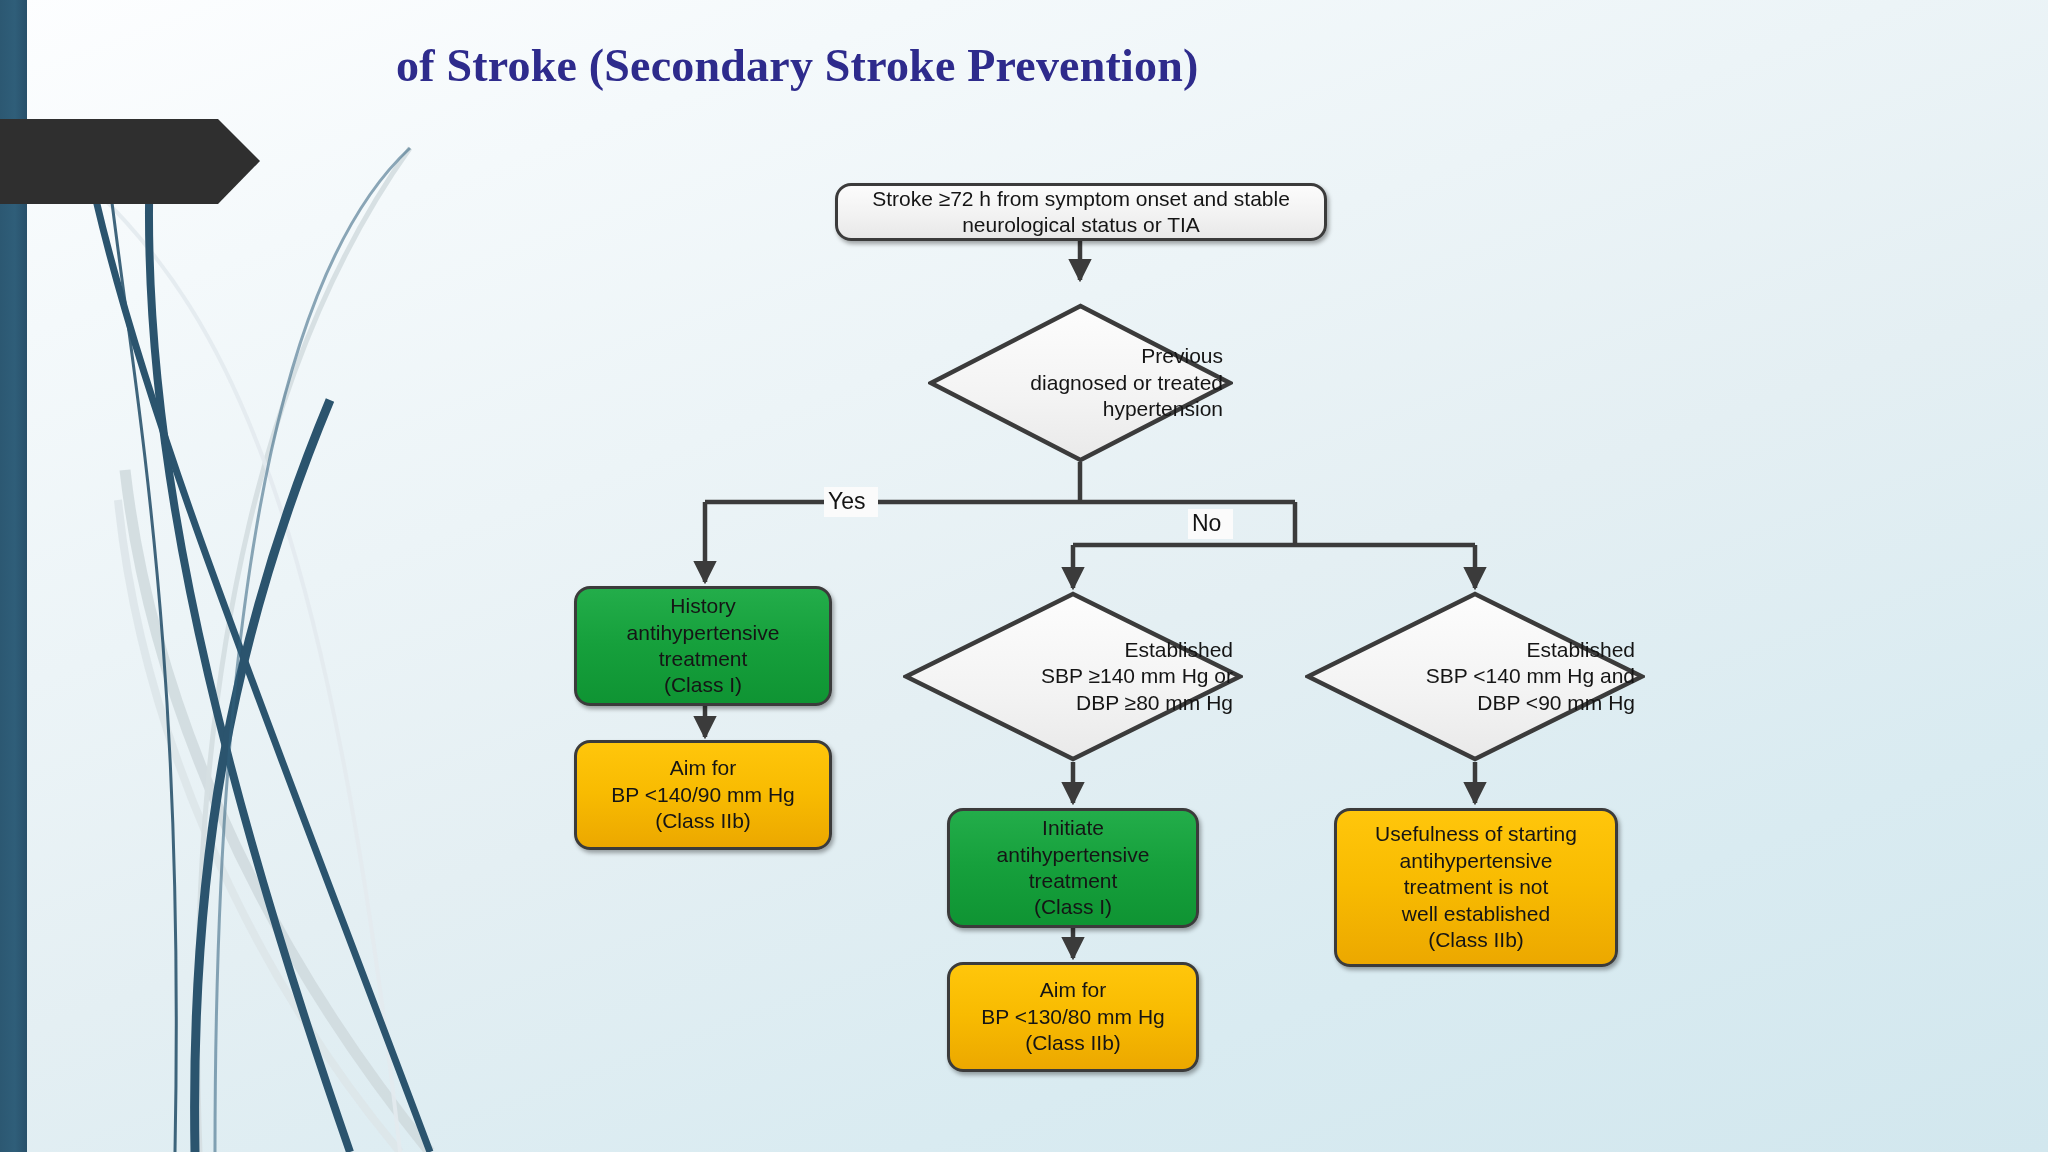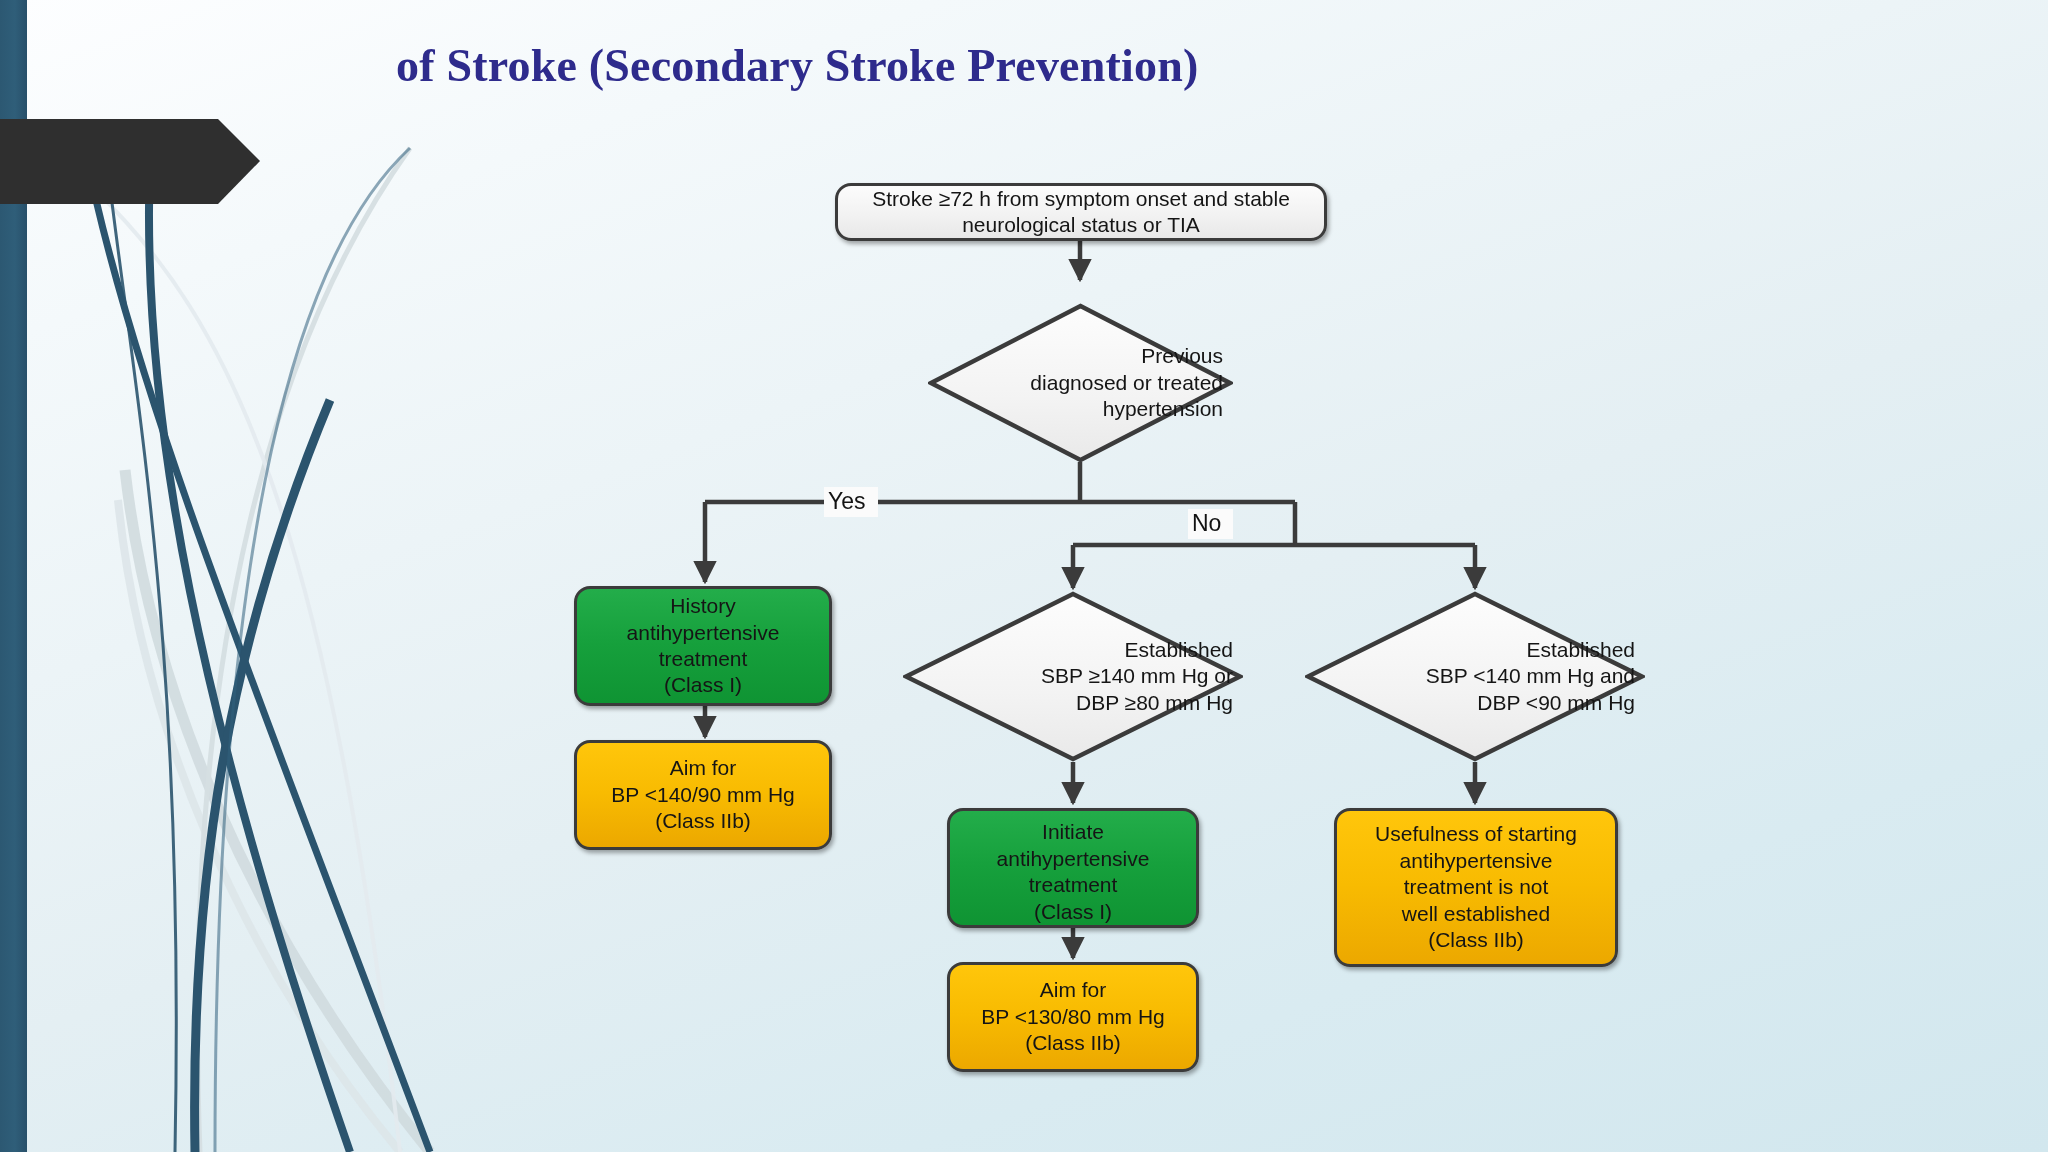--- a/index.html
+++ b/index.html
@@ -245,21 +245,21 @@
         </defs>
         <polygon points="170,3 337,85.5 170,168 3,85.5" fill="url(#dg3)" stroke="#3b3b3b" stroke-width="4.5"></polygon>
       </svg>
       <div class="txt">
         <div>Established</div>
         <div>SBP &lt;140 mm Hg and</div>
         <div>DBP &lt;90 mm Hg</div>
       </div>
     </div>
 
-    <div class="node rrect green" style="left:947px; top:808px; width:252px; height:120px;align-items:flex-end;">
+    <div class="node rrect green" style="left:947px; top:808px; width:252px; height:120px;">
       <div class="txt">
         <div>Initiate</div>
         <div>antihypertensive</div>
         <div>treatment</div>
         <div>(Class I)</div>
       </div>
     </div>
 
     <div class="node rrect yellow" style="left:947px; top:962px; width:252px; height:110px;">
       <div class="txt">

